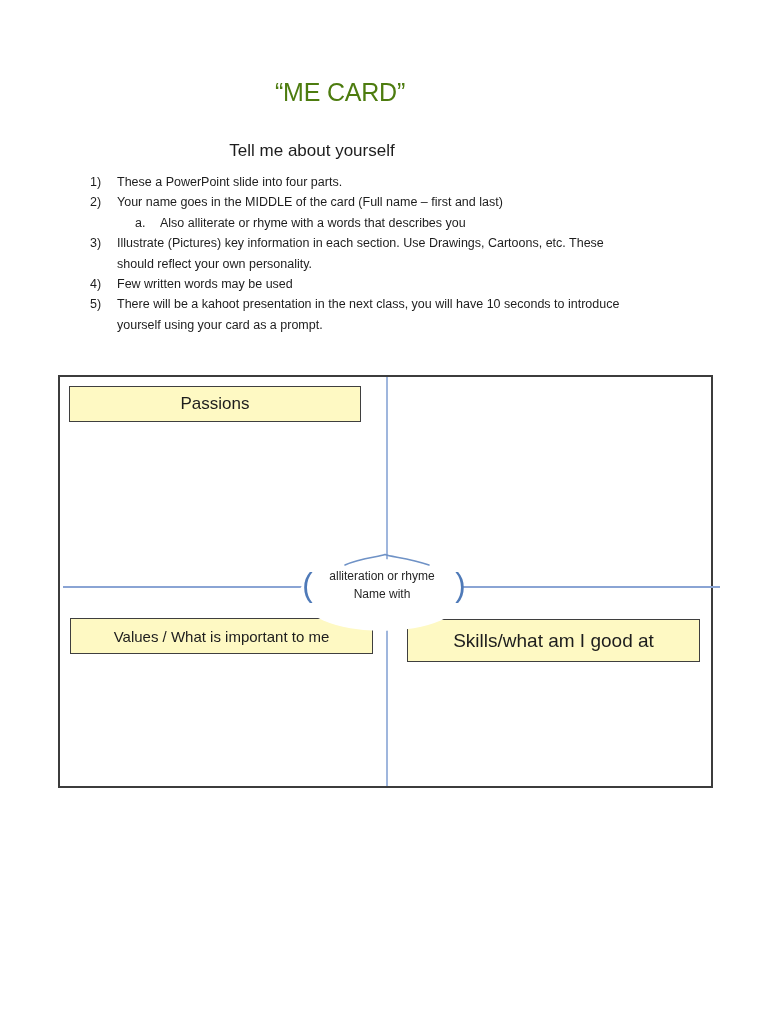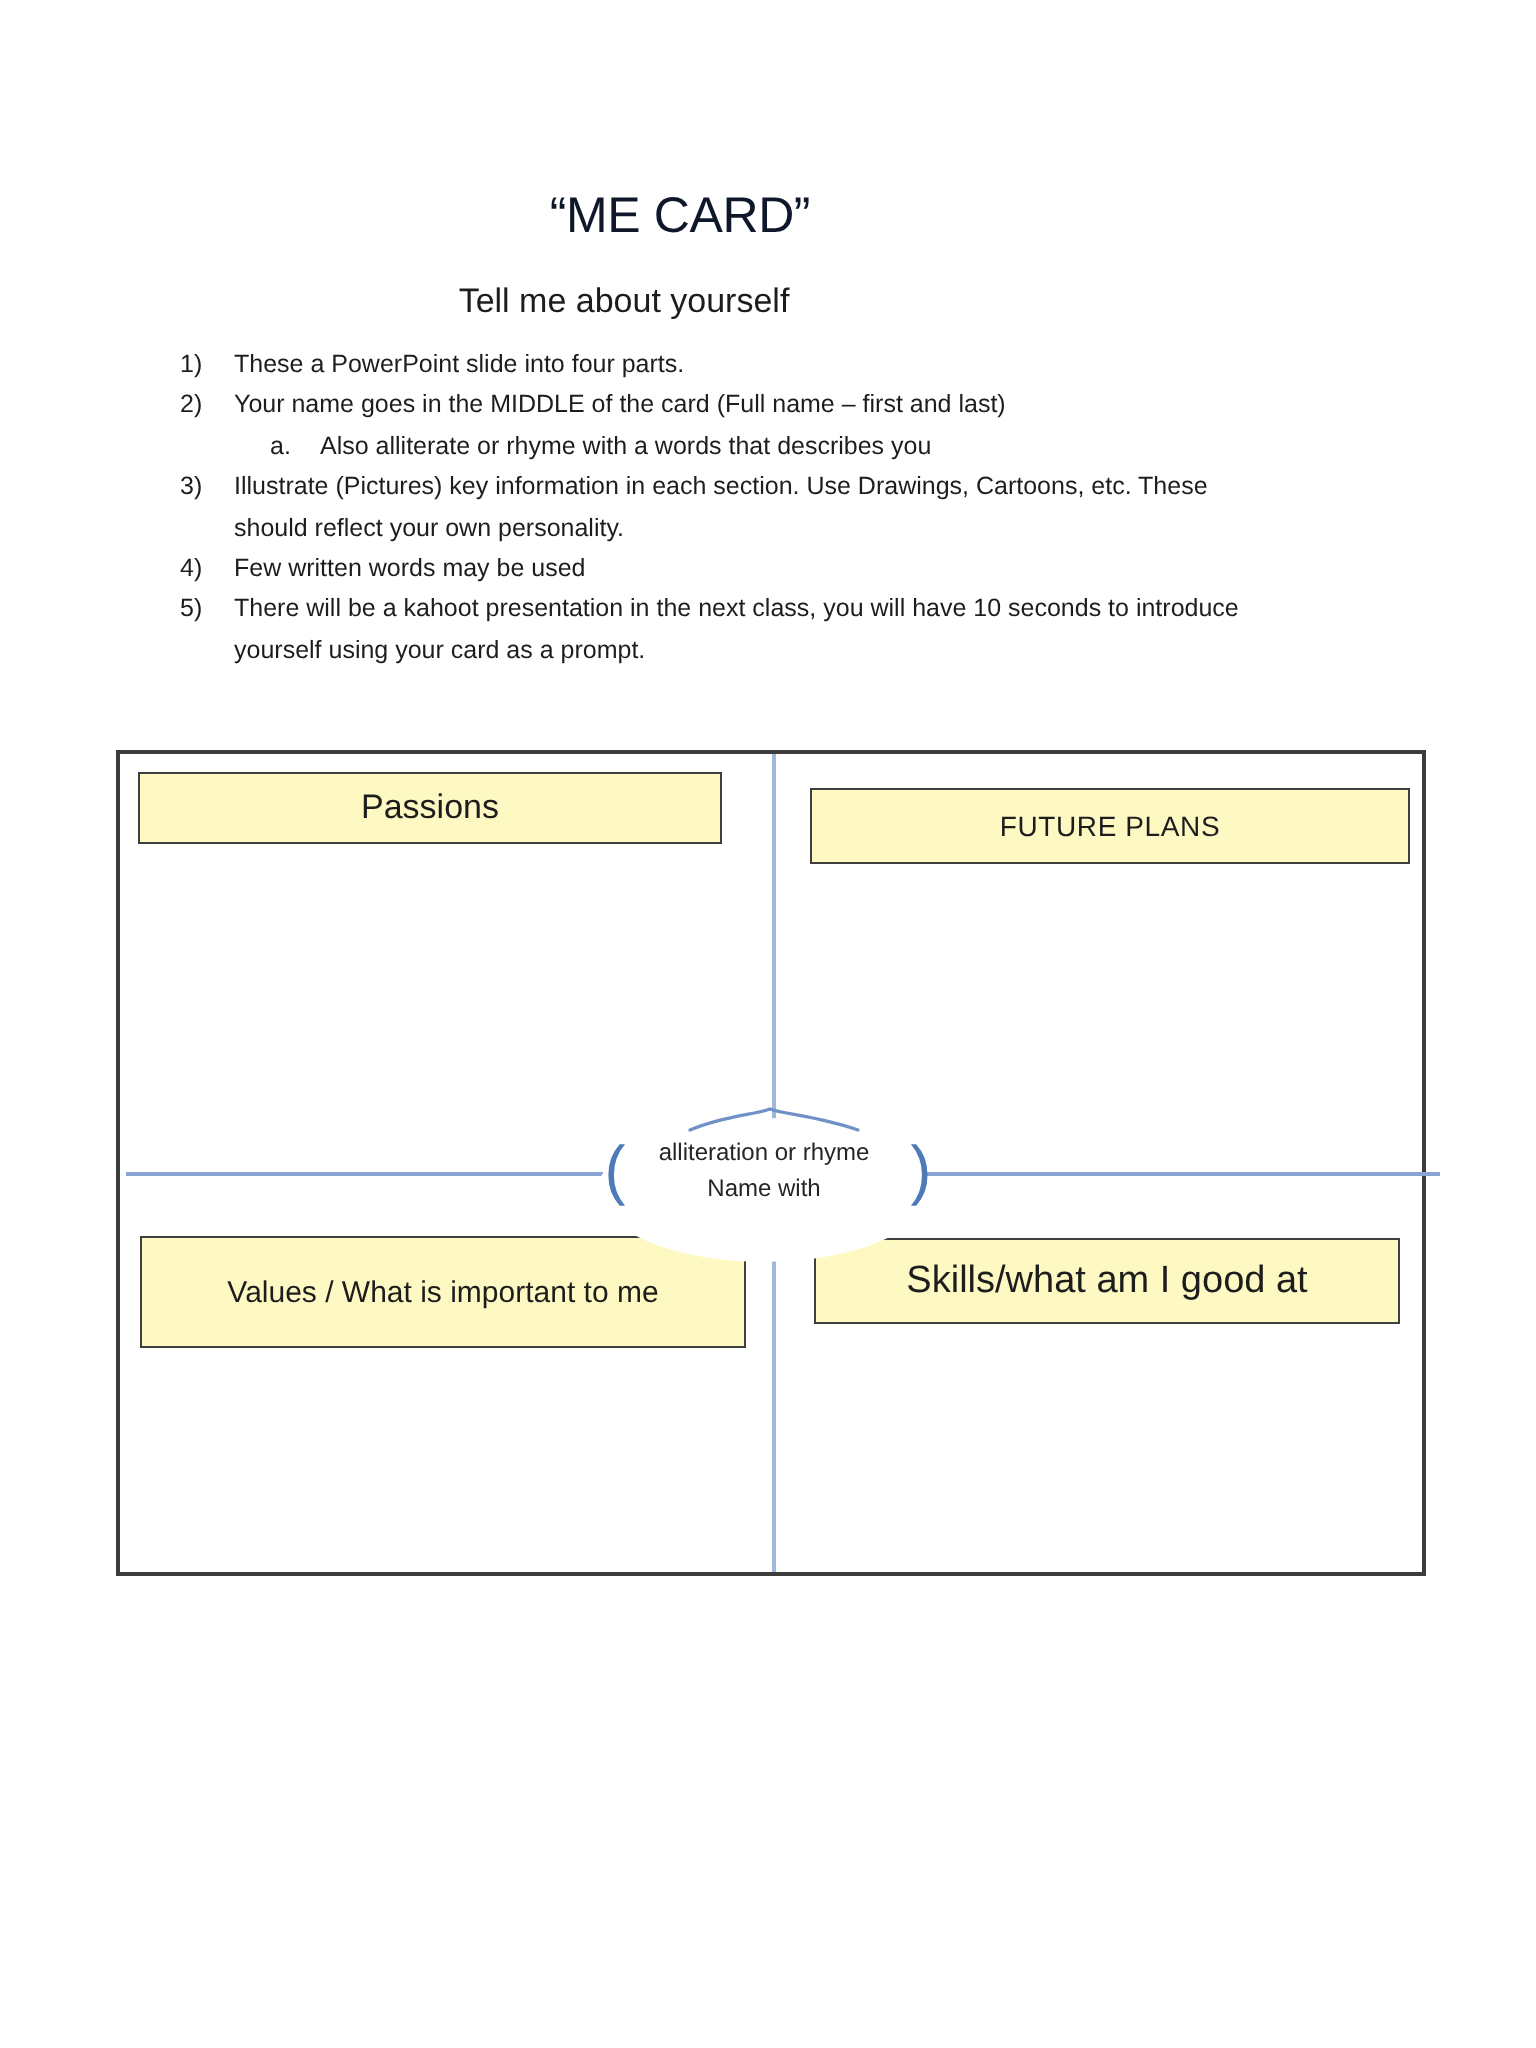--- a/index.html
+++ b/index.html
@@ -5,22 +5,22 @@
   html,body{margin:0;padding:0;}
   body{
     width:768px;height:1024px;background:#ffffff;position:relative;
     font-family:"Liberation Sans", sans-serif;color:#1d1d1d;
     -webkit-font-smoothing:antialiased;overflow:hidden;
   }
   .abs{position:absolute;}
 
   
   #title{
-    top:92px;left:0;width:680px;text-align:center;
-    font-size:25px;line-height:32px;font-weight:400;letter-spacing:-0.2px;color:#0f172a;
+    top:76px;left:0;width:680px;text-align:center;
+    font-size:25px;line-height:32px;font-weight:400;letter-spacing:-0.2px;color:#4d7c0f;
   }
   #subtitle{
     top:142px;left:0;width:624px;text-align:center;
     font-size:17px;line-height:17px;color:#1d1d1d;
   }
 
   
   #instructions{top:172px;left:90px;width:620px;}
   .li{display:flex;line-height:20.4px;font-size:12.5px;white-space:nowrap;}
   .li .num{width:27px;flex:0 0 27px;}
@@ -41,21 +41,21 @@
     position:absolute;left:3px;top:209px;width:657px;height:2px;
     background:#8aa4d4;z-index:1;
   }
   .qbox{
     position:absolute;background:#fef9c3;border:1.5px solid #3f3f3f;
     box-sizing:border-box;display:flex;align-items:center;justify-content:center;
     z-index:2;color:#1d1d1d;white-space:nowrap;
   }
   #q-passions{left:9px;top:9px;width:292px;height:36px;font-size:17px;}
   #q-future{left:345px;top:17px;width:300px;height:38px;font-size:14px;letter-spacing:0.3px;}
-  #q-values{left:10px;top:241px;width:303px;height:56px;font-size:15px;}
+  #q-values{left:10px;top:241px;width:303px;height:36px;font-size:15px;}
   #q-skills{left:347px;top:242px;width:293px;height:43px;font-size:19px;}
 
   #center-oval{
     position:absolute;left:239px;top:182px;width:166px;height:72px;
     background:#ffffff;border-radius:50%;z-index:3;
   }
   #center-arc{position:absolute;left:283px;top:176px;z-index:4;}
   .paren{
     position:absolute;z-index:4;color:#4f7ab8;
     font-size:33px;line-height:33px;font-weight:400;top:191px;
@@ -109,23 +109,20 @@
   </div>
 </div>
 
 <div id="diagram" class="abs">
   <div class="vline"></div>
   <div class="hline"></div>
 
   <div id="q-passions" class="qbox">
       <span>Passions</span>
     </div>
-  <div id="q-future" class="qbox">
-      <span>FUTURE PLANS</span>
-    </div>
   <div id="q-values" class="qbox">
       <span>Values / What is important to me</span>
     </div>
   <div id="q-skills" class="qbox">
       <span>Skills/what am I good at</span>
     </div>
 
   <div id="center-oval"></div>
 
   <svg id="center-arc" width="88" height="14" viewBox="0 0 88 14">

